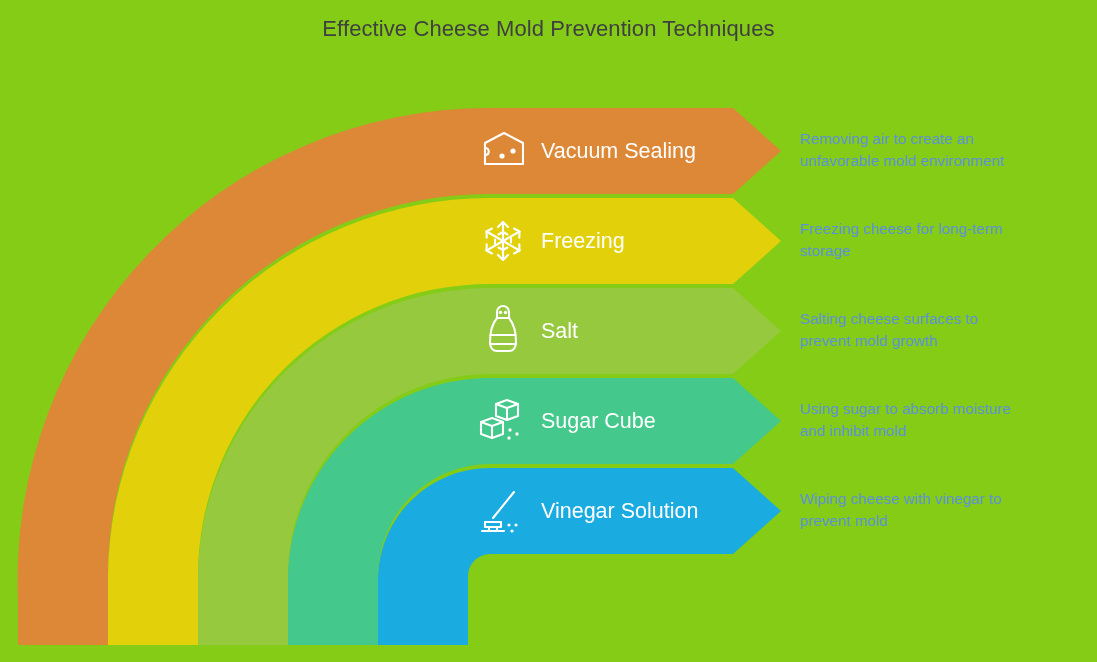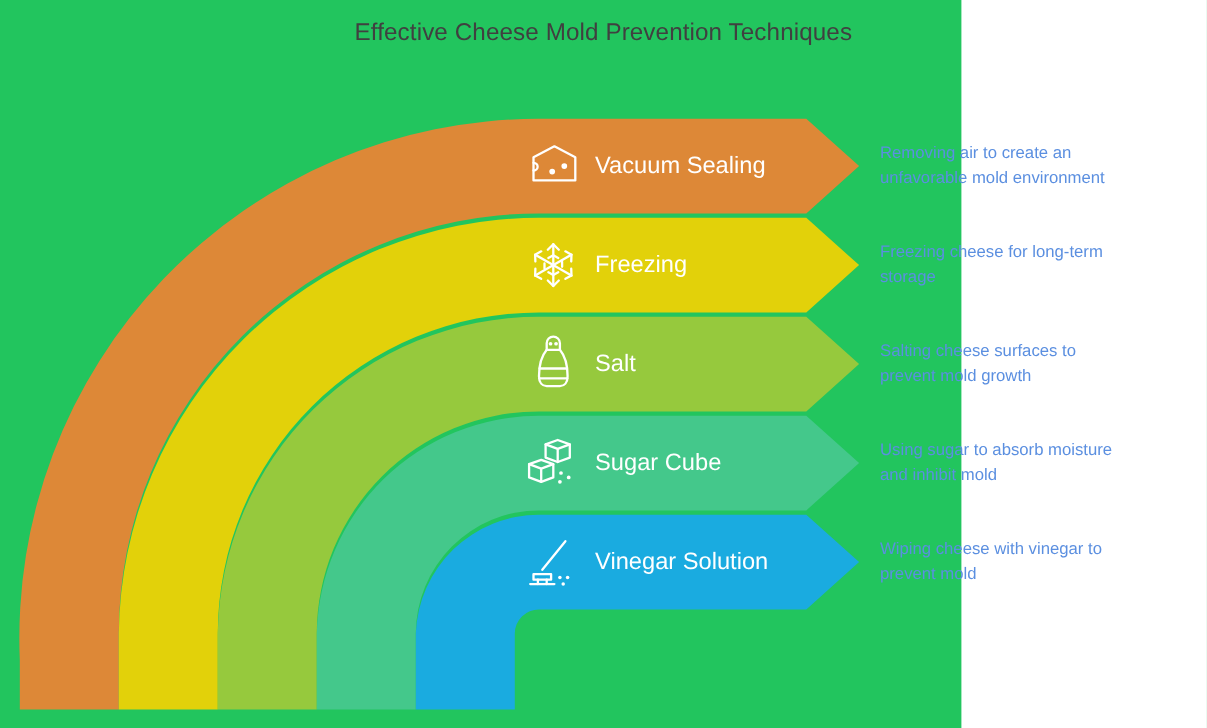--- a/index.html
+++ b/index.html
@@ -5,23 +5,23 @@
   * { box-sizing: border-box; }
   html, body {
     margin: 0; padding: 0;
     width: 1097px; height: 662px;
     background: #ffffff;
     font-family: "Liberation Sans", sans-serif;
     overflow: hidden;
   }
   #page {
     position: relative;
-    width: 874px;
+    width: 1097px;
     height: 662px;
-    background: #22c55e;
+    background: #84cc16;
   }
   #chart-title {
     position: absolute;
     top: 16px;
     left: 0;
     width: 1097px;
     text-align: center;
     font-size: 22px;
     color: #404040;
     font-weight: 400;

